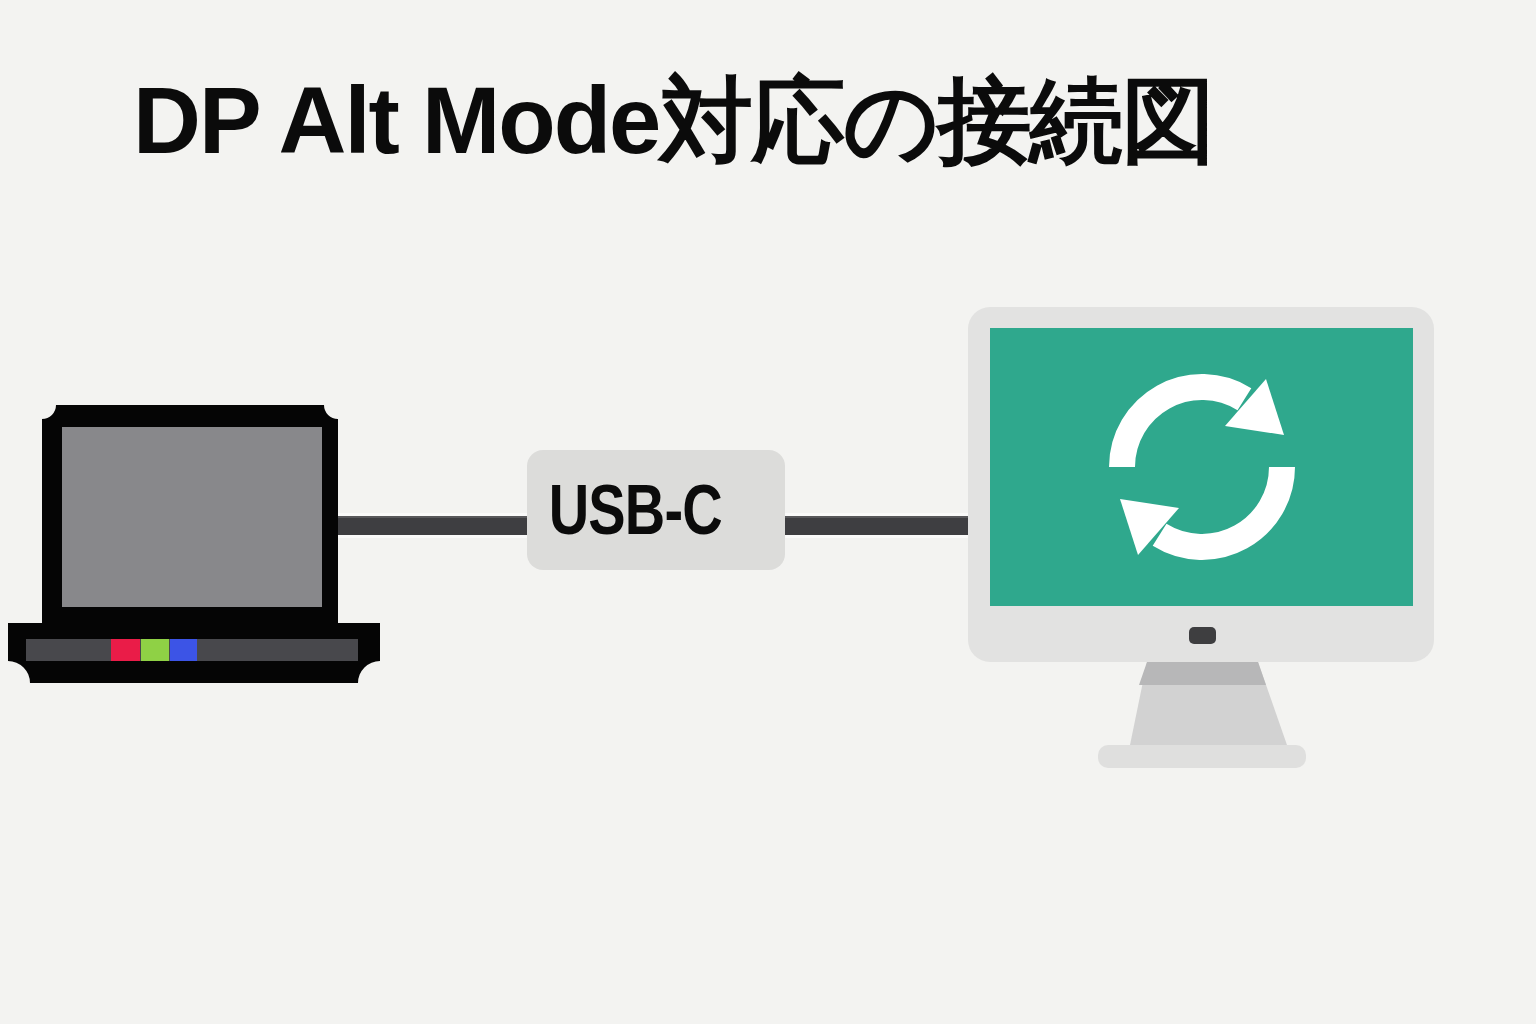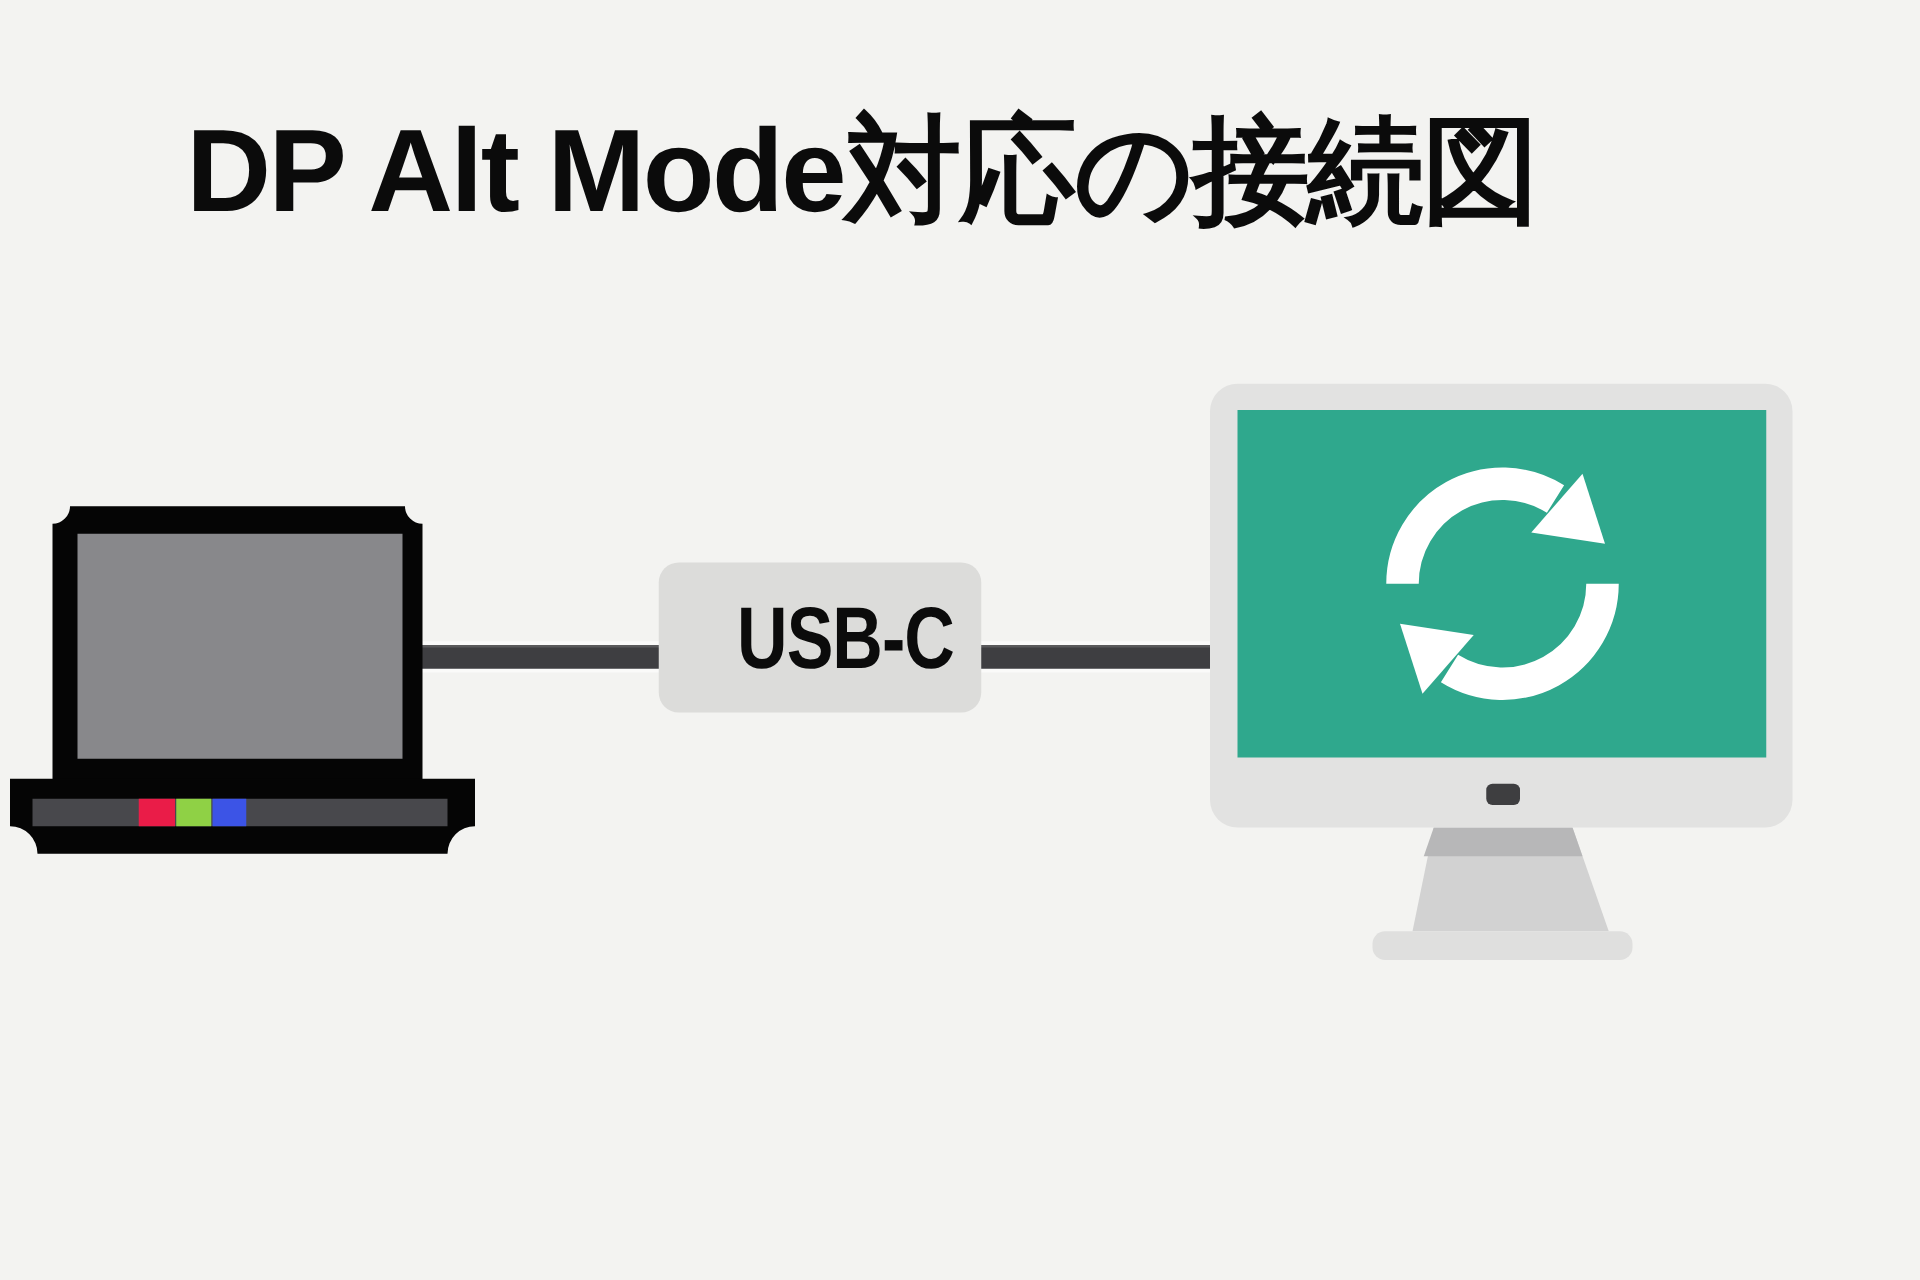--- a/index.html
+++ b/index.html
@@ -6,42 +6,42 @@
   .canvas{
     position:relative;
     width:1536px;height:1024px;
     background:#f3f3f1;
     overflow:hidden;
     font-family:"Liberation Sans", sans-serif;
   }
   .title{
     position:absolute;
     left:133px;top:58px;
-    margin:16px;
+    margin:0;
     font-size:94px;
     font-weight:bold;
     letter-spacing:-2px;
     color:#0b0b0b;
     white-space:nowrap;
   }
   .cable{
     position:absolute;
     height:19px;
     background:#3e3e41;
     box-shadow:0 0 0 3px #fafaf9, inset 0 2px 0 rgba(255,255,255,0.14);
   }
   .cable-left{left:332px;top:516px;width:200px;}
   .cable-right{left:780px;top:516px;width:196px;}
   .usb-badge{
     position:absolute;
     left:527px;top:450px;
     width:258px;height:120px;
     background:#dcdcda;
     border-radius:16px;
-    display:flex;align-items:center;justify-content:flex-end;
+    display:flex;align-items:center;justify-content:flex-start;
   }
   .usb-badge span{
     font-size:70px;
     font-weight:bold;
     color:#0b0b0b;
     transform:scaleX(0.8);
     letter-spacing:-1px;
     white-space:nowrap;
   }
   .laptop-svg{position:absolute;left:5px;top:400px;}

